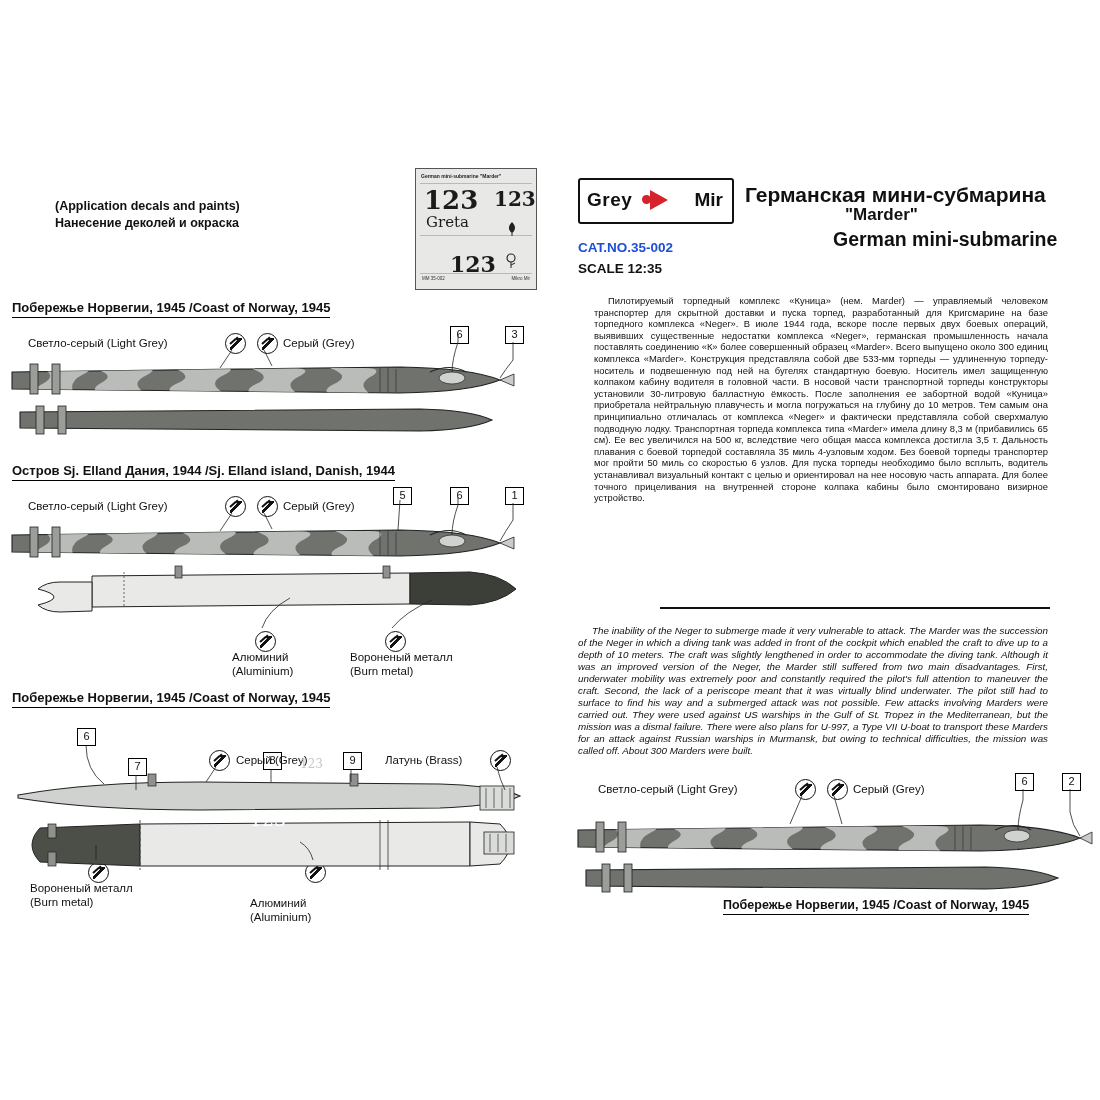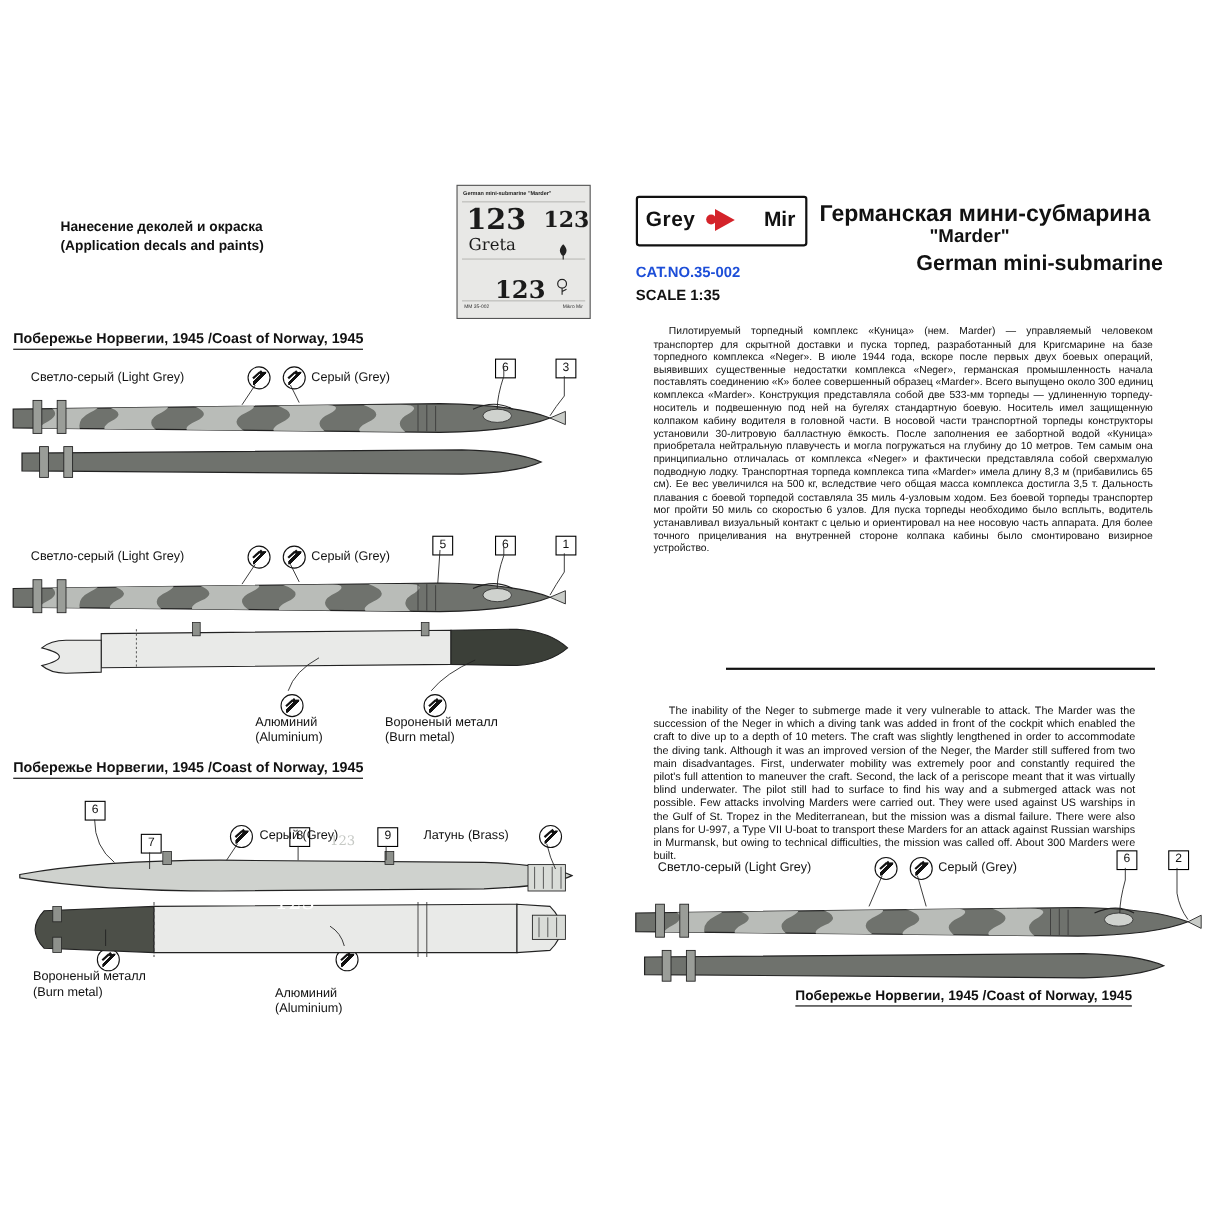--- a/index.html
+++ b/index.html
@@ -105,41 +105,41 @@
 
   .body-ru{
     position:absolute;left:578px;top:295px;width:470px;
     font-size:9.4px;line-height:11.6px;color:#111;text-align:justify;
   }
   .body-ru p{margin:0 0 0 16px;text-indent:14px;}
   .body-en{
     position:absolute;left:578px;top:625px;width:470px;
     font-size:9.8px;line-height:12px;color:#111;text-align:justify;
   }
-  .body-en p{margin:16px;text-indent:14px;}
+  .body-en p{margin:0;text-indent:14px;font-style:italic;}
   .hr{
     position:absolute;left:660px;top:607px;width:390px;height:2px;background:#111;
   }
 
   .right-cap{
     position:absolute;left:723px;top:898px;font-size:12.5px;font-weight:bold;color:#111;
     border-bottom:1.4px solid #000;padding-bottom:2px;white-space:nowrap;
   }
 
   
   svg.art{position:absolute;left:0;top:0;width:1100px;height:1100px;pointer-events:none;}
 </style>
 </head>
 <body>
 
 <div class="sheet">
 
   <div class="left-head">
+    <div>(Application decals and paints)</div>
     <div>Нанесение деколей и окраска</div>
-    <div>(Application decals and paints)</div>
   </div>
 
   <div class="decal">
     <div class="dtop">German mini-submarine "Marder"</div>
     <div class="dline" style="top:14px;"></div>
     <div class="big1">123</div>
     <div class="big2">123</div>
     <div class="greta">Greta</div>
     <div class="dline" style="top:66px;"></div>
     <div class="big3">123</div>
@@ -163,20 +163,21 @@
       <b></b>
     </div>
   <div class="lbl" style="left:283px;top:337px;">Серый (Grey)</div>
   <div class="brush" style="left:257px;top:333px;">
       <i></i>
       <b></b>
     </div>
   <div class="callout" style="left:450px;top:326px;">6</div>
   <div class="callout" style="left:505px;top:326px;">3</div>
 
+  <div class="sec-title" style="left:12px;top:463px;">Остров Sj. Elland Дания, 1944 /Sj. Elland island, Danish, 1944</div>
   <div class="lbl" style="left:28px;top:500px;">Светло-серый (Light Grey)</div>
   <div class="brush" style="left:225px;top:496px;">
       <i></i>
       <b></b>
     </div>
   <div class="lbl" style="left:283px;top:500px;">Серый (Grey)</div>
   <div class="brush" style="left:257px;top:496px;">
       <i></i>
       <b></b>
     </div>
@@ -226,21 +227,21 @@
   <div class="lbl c" style="left:250px;top:897px;width:136px;">Алюминий</div>
   <div class="lbl c" style="left:250px;top:911px;width:136px;">(Aluminium)</div>
 
   <div class="logo">
     <div class="lt">Grey</div>
     <div class="dot"></div>
     <div class="tri"></div>
     <div class="rt">Mir</div>
   </div>
   <div class="cat">CAT.NO.35-002</div>
-  <div class="scale">SCALE 1:35</div>
+  <div class="scale">SCALE 12:35</div>
 
   <div class="title-ru">Германская мини-субмарина</div>
   <div class="title-q">"Marder"</div>
   <div class="title-en">German mini-submarine</div>
 
   <div class="body-ru">
     <p>Пилотируемый торпедный комплекс «Куница» (нем. Marder) — управляемый человеком транспортер для скрытной доставки и пуска торпед, разработанный для Кригсмарине на базе торпедного комплекса «Neger». В июле 1944 года, вскоре после первых двух боевых операций, выявивших существенные недостатки комплекса «Neger», германская промышленность начала поставлять соединению «К» более совершенный образец «Marder». Всего выпущено около 300 единиц комплекса «Marder». Конструкция представляла собой две 533-мм торпеды — удлиненную торпеду-носитель и подвешенную под ней на бугелях стандартную боевую. Носитель имел защищенную колпаком кабину водителя в головной части. В носовой части транспортной торпеды конструкторы установили 30-литровую балластную ёмкость. После заполнения ее забортной водой «Куница» приобретала нейтральную плавучесть и могла погружаться на глубину до 10 метров. Тем самым она принципиально отличалась от комплекса «Neger» и фактически представляла собой сверхмалую подводную лодку. Транспортная торпеда комплекса типа «Marder» имела длину 8,3 м (прибавились 65 см). Ее вес увеличился на 500 кг, вследствие чего общая масса комплекса достигла 3,5 т. Дальность плавания с боевой торпедой составляла 35 миль 4-узловым ходом. Без боевой торпеды транспортер мог пройти 50 миль со скоростью 6 узлов. Для пуска торпеды необходимо было всплыть, водитель устанавливал визуальный контакт с целью и ориентировал на нее носовую часть аппарата. Для более точного прицеливания на внутренней стороне колпака кабины было смонтировано визирное устройство.</p>
   </div>
 
   <div class="hr"></div>

